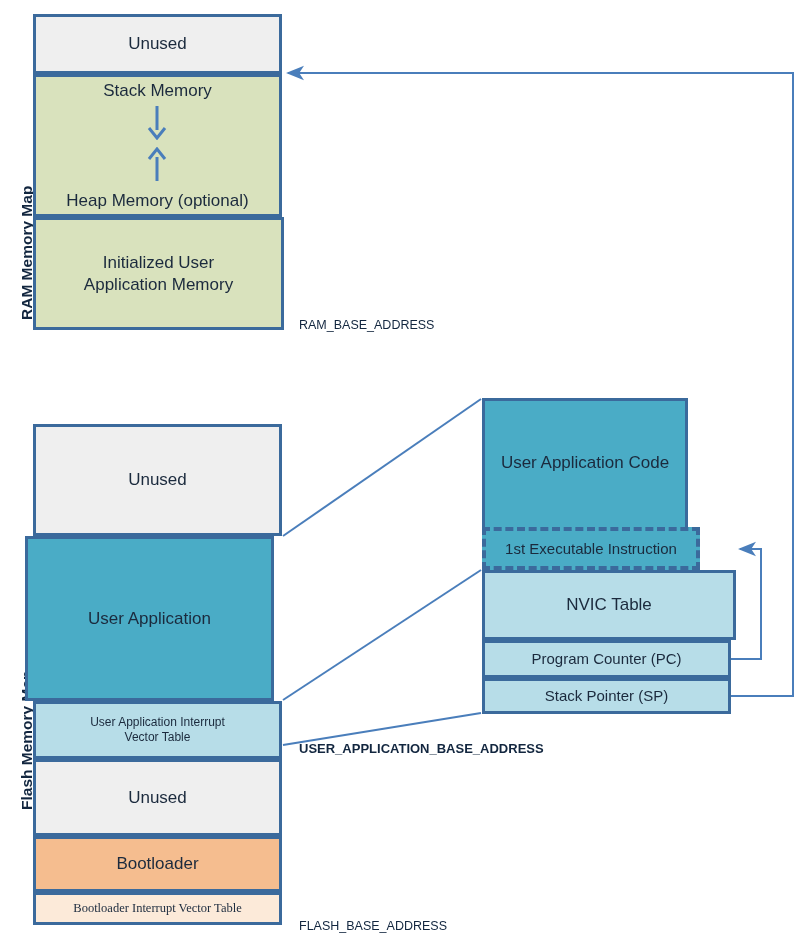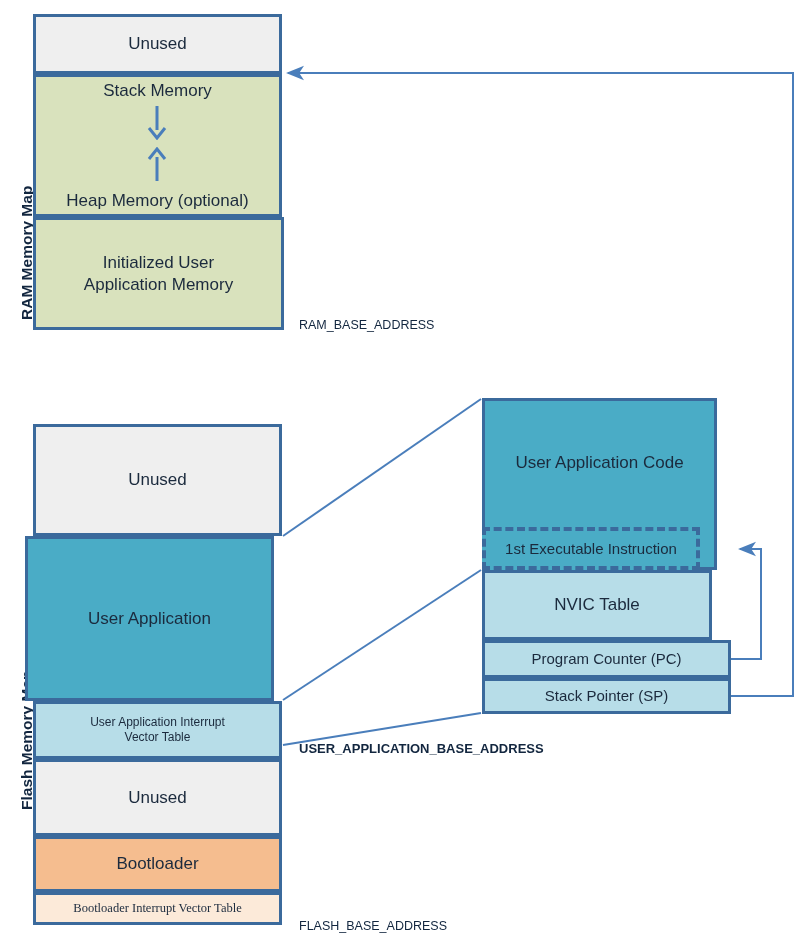--- a/index.html
+++ b/index.html
@@ -147,29 +147,29 @@
   </div>
 
   <div class="blk fill-peach t-xs" style="left:33px; top:892px; width:249px; height:33px;font-family:Liberation Serif, serif;">
     <span>Bootloader Interrupt Vector Table</span>
   </div>
 
   <div class="addr bold" style="left:299px; top:741px;">USER_APPLICATION_BASE_ADDRESS</div>
 
   <div class="addr" style="left:299px; top:919px;">FLASH_BASE_ADDRESS</div>
 
-  <div class="blk fill-teal t-lg" style="left:482px; top:398px; width:235px; height:172px;">
+  <div class="blk fill-teal t-lg" style="left:482px; top:398px; width:206px; height:172px;">
     <span style="margin-bottom:42px;">User Application Code</span>
   </div>
 
   <div class="dashedbox" style="left:482px; top:527px; width:218px; height:43px;">
     <span>1st Executable Instruction</span>
   </div>
 
-  <div class="blk fill-ltblue t-lg" style="left:482px; top:570px; width:230px; height:70px;">
+  <div class="blk fill-ltblue t-lg" style="left:482px; top:570px; width:254px; height:70px;">
     <span>NVIC Table</span>
   </div>
 
   <div class="blk fill-ltblue t-md" style="left:482px; top:640px; width:249px; height:38px;align-items:center;">
     <span>Program Counter (PC)</span>
   </div>
 
   <div class="blk fill-ltblue t-md" style="left:482px; top:678px; width:249px; height:36px;">
     <span>Stack Pointer (SP)</span>
   </div>

